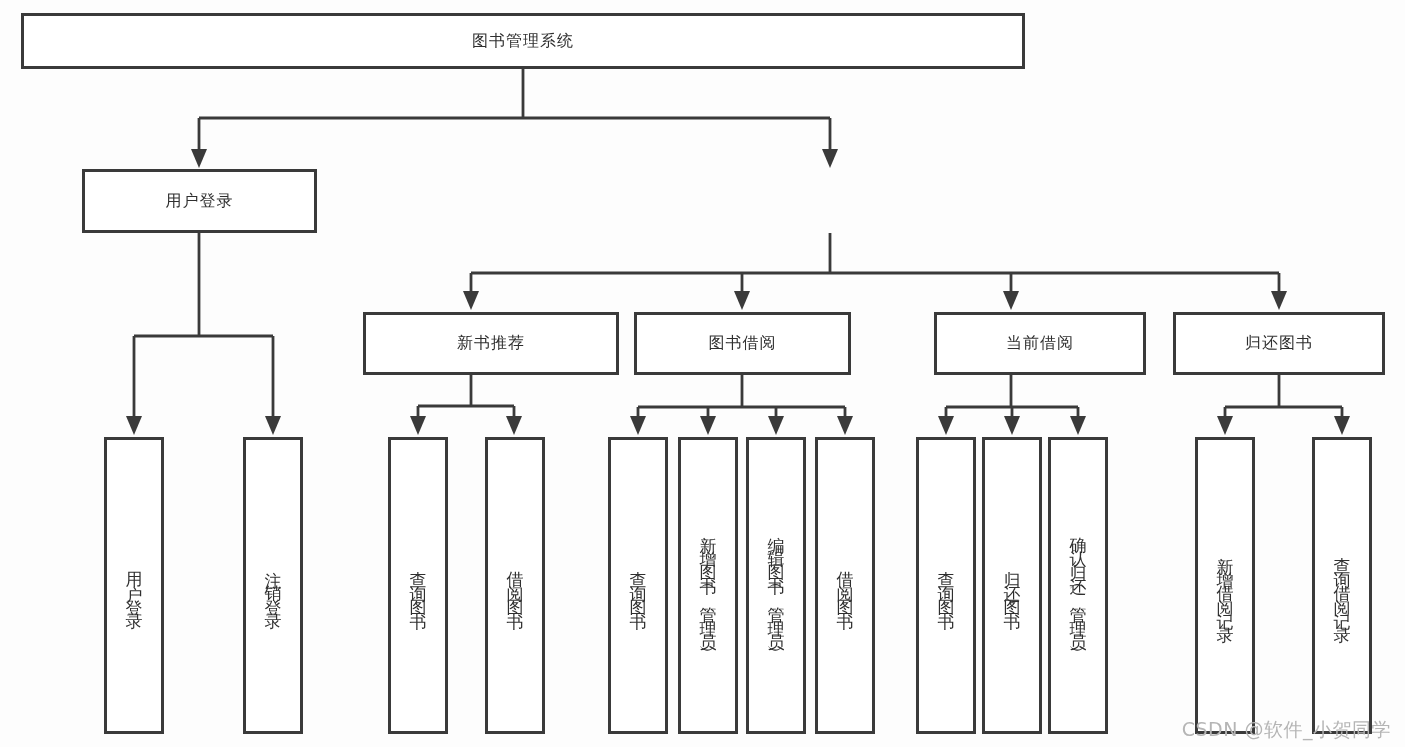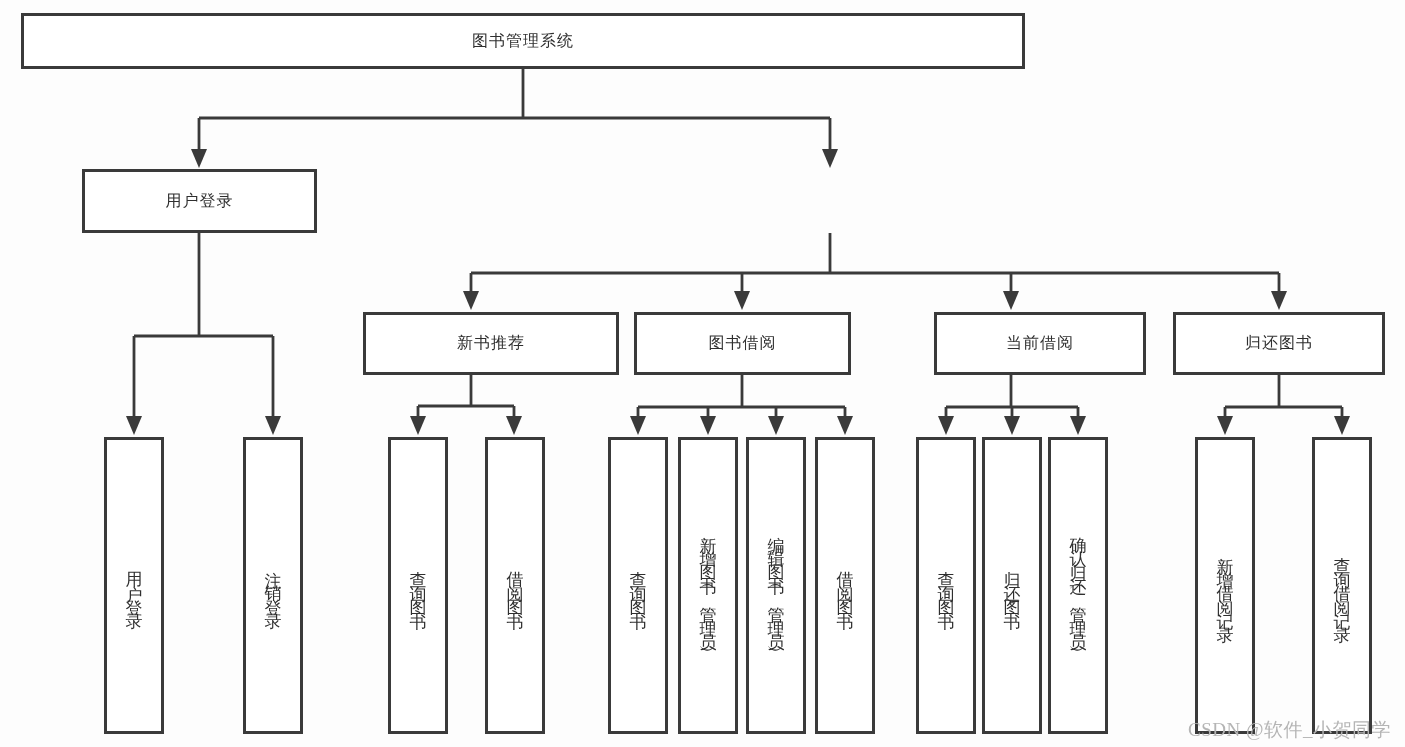--- a/index.html
+++ b/index.html
@@ -66,21 +66,20 @@
   .l-12{left:1195px}
   .l-13{left:1312px}
   .watermark{
     position:absolute;
     right:14px;bottom:4px;
     font-size:19px;
     letter-spacing:.5px;
     color:var(--watermark);
     z-index:5;
     white-space:nowrap;
-    font-family:Liberation Serif, serif;
   }
 </style>
 </head>
 <body>
 
 <div class="canvas">
 
   <svg class="connectors" width="1405" height="747" viewBox="0 0 1405 747" aria-hidden="true">
 
     <g>

